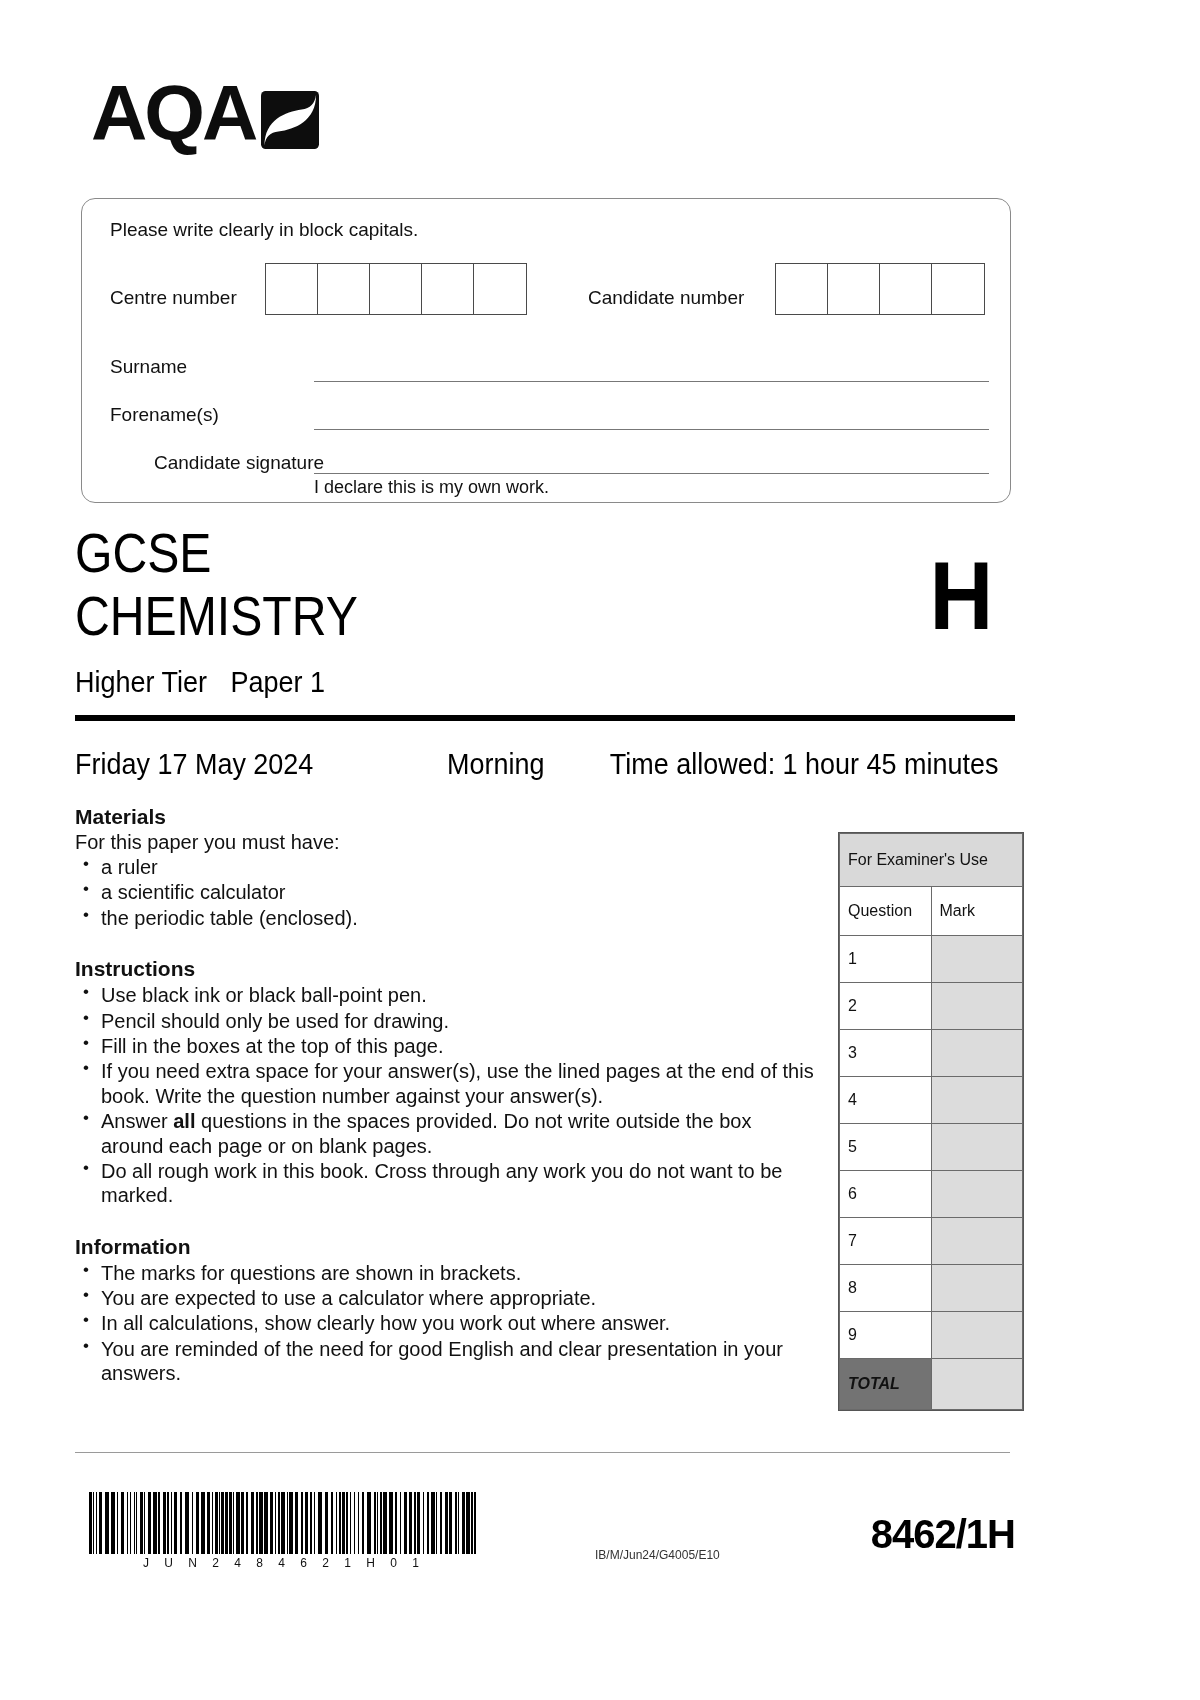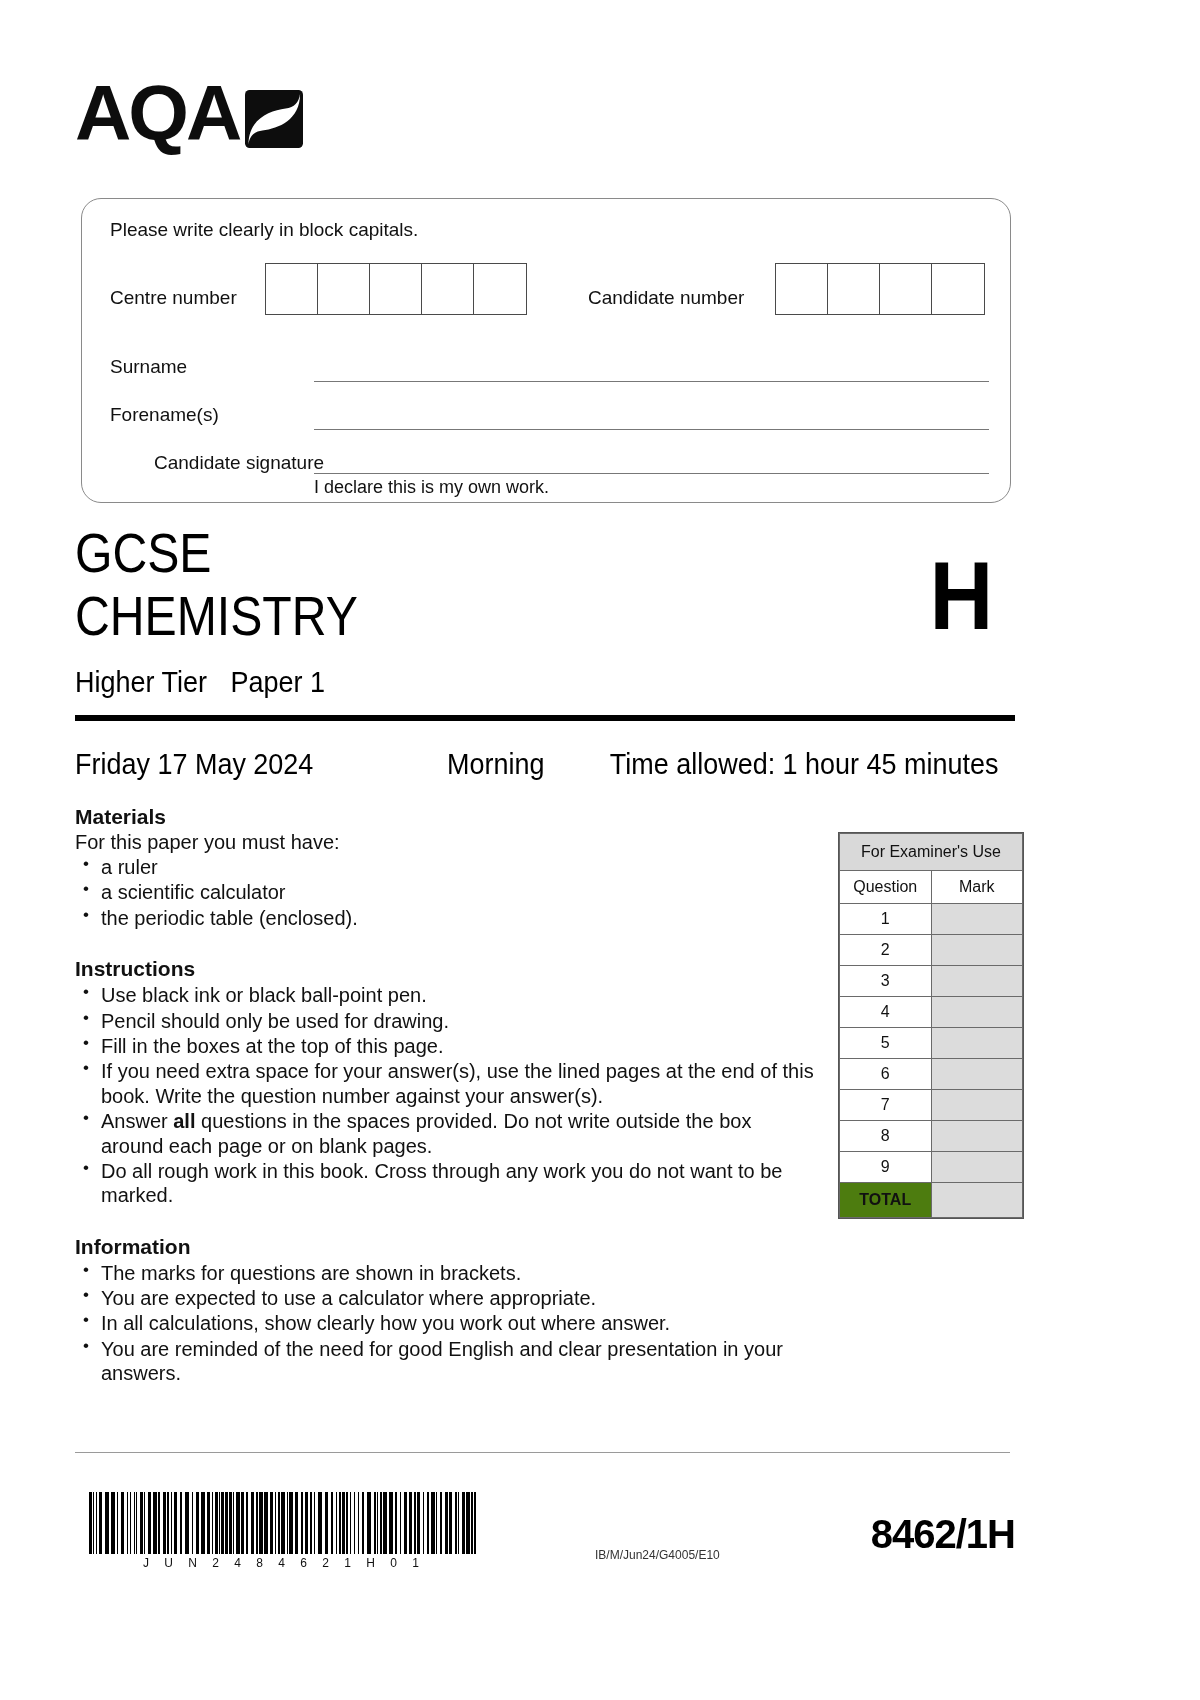--- a/index.html
+++ b/index.html
@@ -23,24 +23,24 @@
     position: absolute;
     left: 75px;
     top: 0;
     width: 940px;
     height: 1700px;
   }
 
   
   .logo-row {
     position: absolute;
-    left: 0px;
+    left: 16px;
     top: 78px;
     display: flex;
-    align-items: flex-start;
+    align-items: center;
   }
   .logo-text {
     font-family: "Liberation Sans", sans-serif;
     font-size: 78px;
     font-weight: bold;
     letter-spacing: -3px;
     line-height: 0.92;
     color: #0d0d0d;
   }
   .logo-mark {
@@ -52,21 +52,21 @@
   }
 
   
   .details-box {
     position: absolute;
     left: 6px;
     top: 198px;
     width: 930px;
     height: 305px;
     border: 1px solid #8a8a8a;
-    border-radius: 20px;
+    border-radius: 14px;
     box-sizing: border-box;
     background: #fff;
   }
   .blockcaps {
     position: absolute;
     left: 28px;
     top: 20px;
     font-size: 19px;
     color: #111;
   }
@@ -227,23 +227,23 @@
     box-sizing: border-box;
     background: #fff;
     font-size: 16px;
   }
   .exam-table table {
     border-collapse: collapse;
     width: 100%;
   }
   .exam-table td {
     border: 1px solid #6a6a6a;
-    text-align: center;
+    text-align: left;
     height: 30px;
-    padding: 0;
+    padding: 8px;
     color: #111;
   }
   .exam-table td.hdr {
     background: #d9d9d9;
     height: 36px;
     font-size: 16px;
   }
   .exam-table td.colhdr {
     background: #ffffff;
     height: 32px;
@@ -251,22 +251,23 @@
   .exam-table td.q {
     width: 50%;
     background: #ffffff;
   }
   .exam-table td.m {
     width: 50%;
     background: #dcdcdc;
   }
   .exam-table td.total {
     font-weight: bold;
-    background: #4d7c0f;
+    background: #737373;
     height: 34px;
+    font-style: italic;
   }
   .exam-table td.total-m {
     background: #dcdcdc;
     height: 34px;
   }
 
   
   .foot-rule {
     position: absolute;
     left: 0px;

